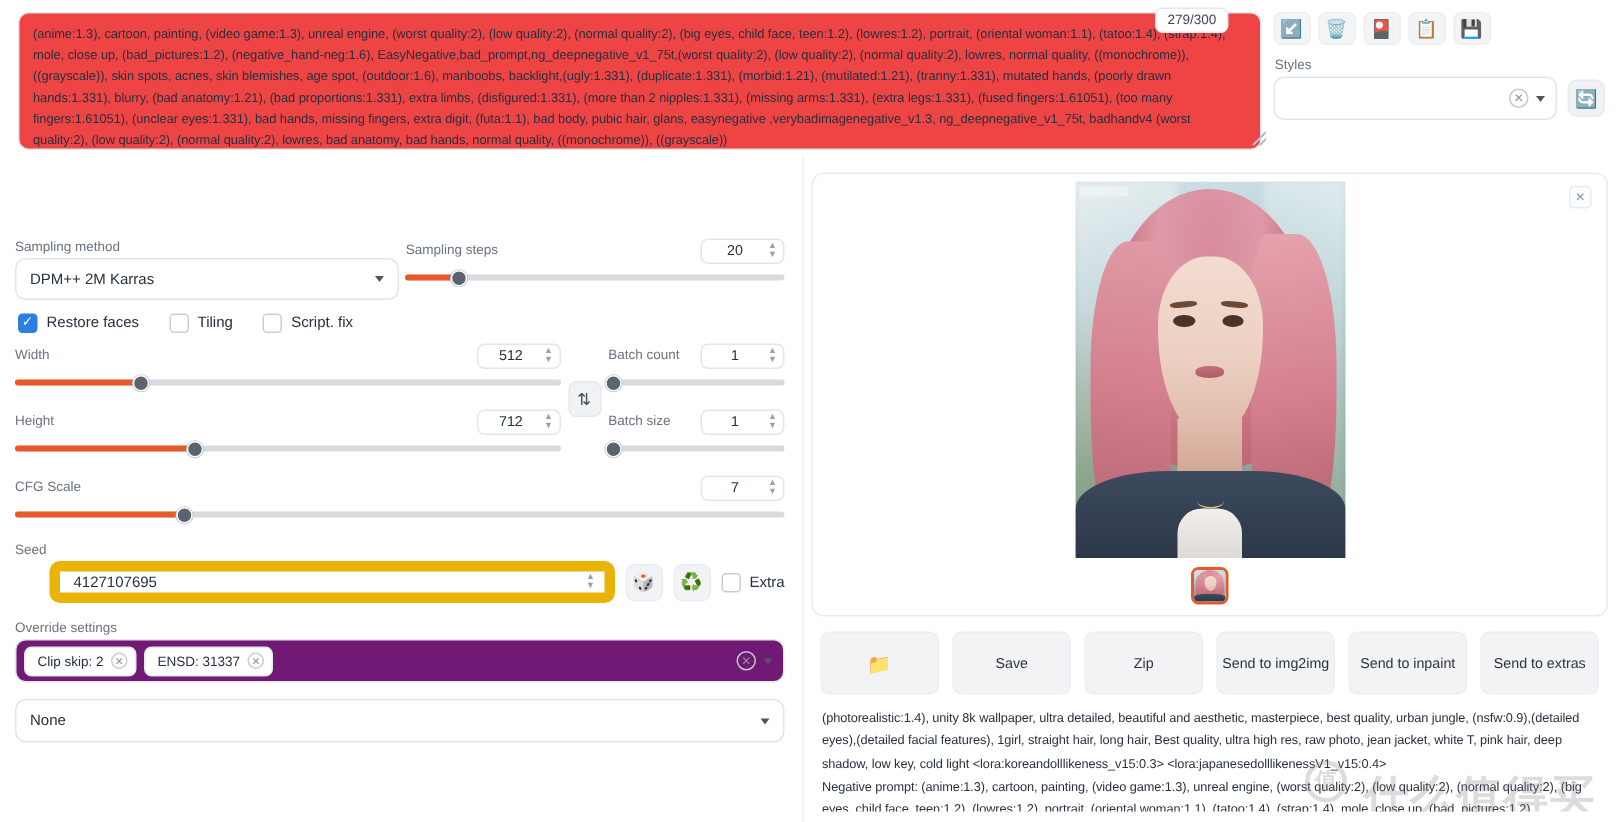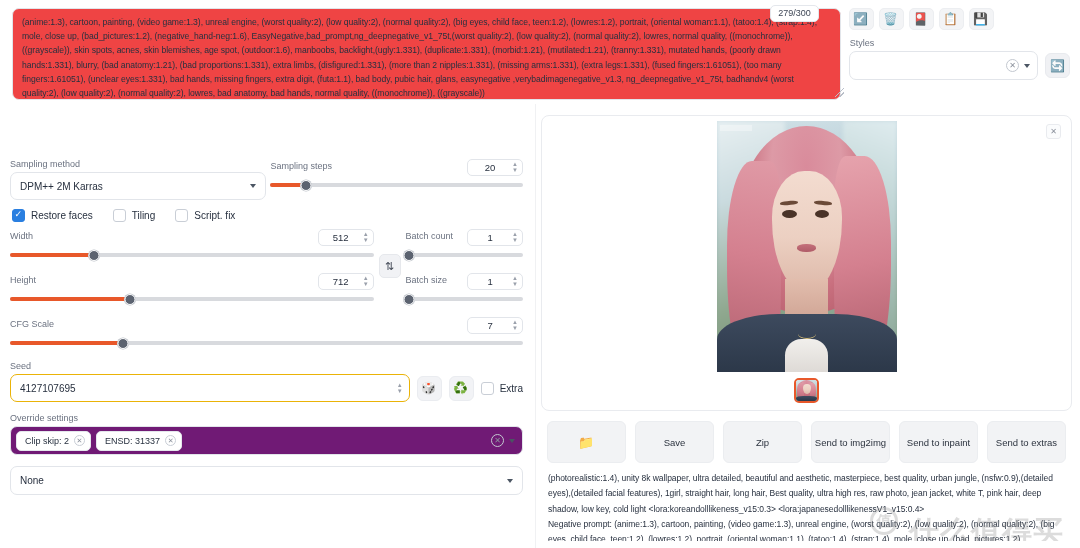--- a/index.html
+++ b/index.html
@@ -104,23 +104,23 @@
   .cbox.on { background: #2a7fe0; border-color: #2a7fe0; position: relative; }
   .cbox.on:after { content: "✓"; position: absolute; color: #fff; font-size: 9px; left: 1.5px; top: -1.5px; }
 
   .swap-btn {
     width: 22px; height: 24px; background: #f1f2f5; border: 1px solid #e6e8ec; border-radius: 5px;
     display: flex; align-items: center; justify-content: center; font-size: 11px; color: #434a57; cursor: pointer;
   }
 
   .seed-row { display: flex; align-items: center; gap: 7px; }
   .seed-input {
-    flex: 1; height: 28px; border: 1px solid #eab308; border-radius: 7px; background: #fff;
+    flex: 1; height: 28px; border: 7px solid #eab308; border-radius: 7px; background: #fff;
     display: flex; align-items: center; justify-content: space-between; padding: 0 6px 0 9px;
-    font-size: 10px; color: #27303f;
+    font-size: 10px; color: #27303f; margin-left: 23px;
   }
   .emoji-btn {
     width: 25px; height: 25px; background: #f2f3f6; border: 1px solid #eaecf0; border-radius: 6px;
     display: flex; align-items: center; justify-content: center; font-size: 12px; cursor: pointer;
   }
 
   .override-box {
     min-height: 29px; border: 1px solid #e2e5ea; border-radius: 7px; background: #701a75;
     display: flex; align-items: center; padding: 0 7px 0 5px; gap: 5px;
   }

